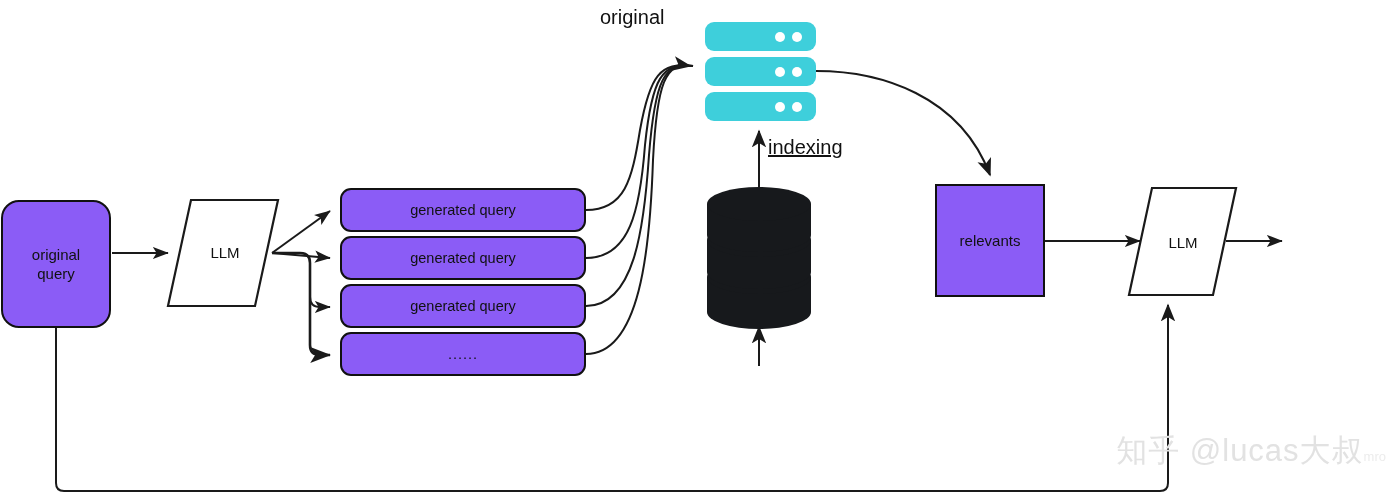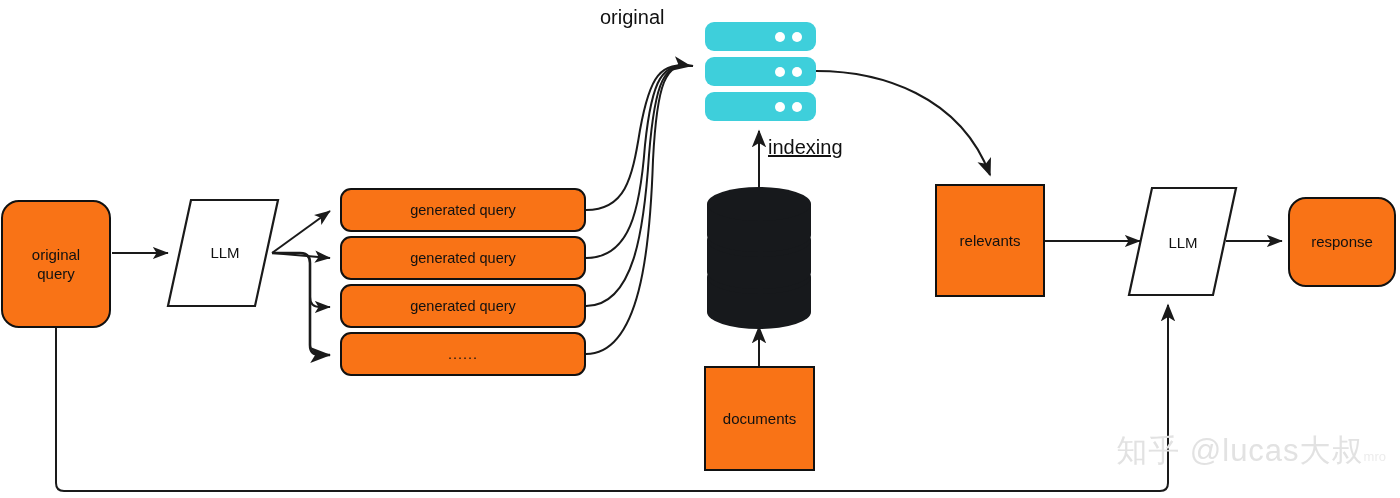--- a/index.html
+++ b/index.html
@@ -25,21 +25,21 @@
   .node {
     position: absolute;
     box-sizing: border-box;
     display: flex;
     align-items: center;
     justify-content: center;
     text-align: center;
     font-size: 15px;
     line-height: 1.28;
     color: #111111;
-    background: #f97316;
+    background: #8b5cf6;
   }
   .rounded-node {
     border: 2.2px solid #111111;
     border-radius: 18px;
   }
   .rect-node {
     border: 2.2px solid #111111;
   }
   .query-node {
     border: 2.2px solid #111111;
@@ -187,32 +187,26 @@
     <span class="bar-dot"></span>
     <span class="bar-dot last"></span>
   </div>
   <div class="retriever-bar" style="left:705px; top:92px; width:111px; height:29px; background:#3ecfdb;">
     <span class="bar-dot"></span>
     <span class="bar-dot last"></span>
   </div>
 
   <div class="plain-label" style="left:768px; top:136px;text-decoration:underline;">indexing</div>
 
-  <div class="node rect-node" style="left:704px; top:366px; width:111px; height:105px;">
-    <span>documents</span>
-  </div>
 
   <div class="node rect-node" style="left:935px; top:184px; width:110px; height:113px;">
     <span>relevants</span>
   </div>
 
 
   <div class="llm-label" style="left:1163px; top:234px; width:40px; text-align:center;">LLM</div>
 
-  <div class="node rounded-node" style="left:1288px; top:197px; width:108px; height:90px;">
-    <span>response</span>
-  </div>
 
   <div id="watermark">
     <span>知乎 @lucas大叔</span><span class="wm-sub">mro</span>
   </div>
 
 </div>
 
 </body></html>

